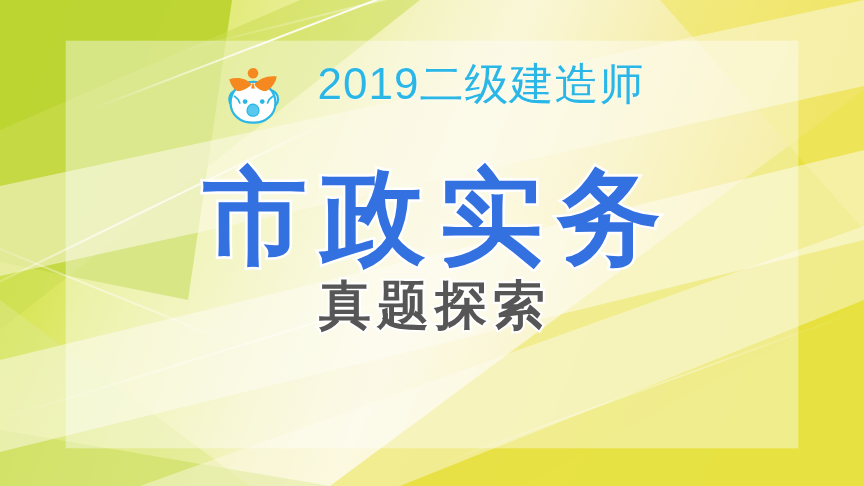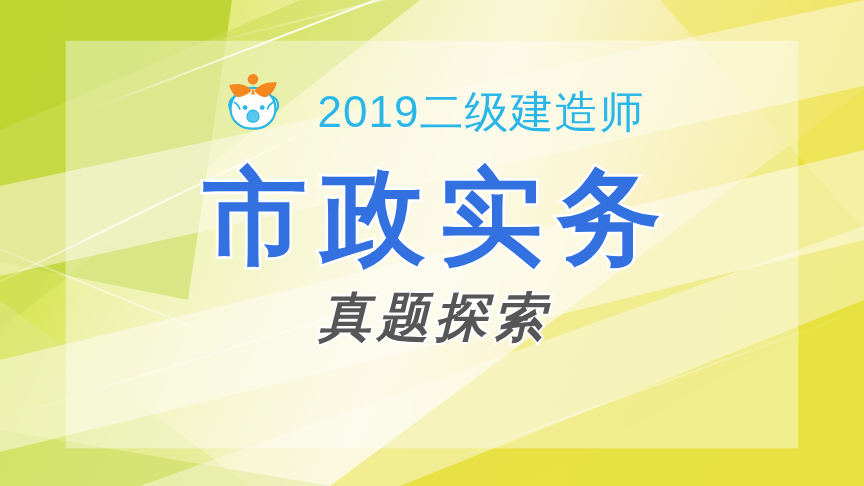--- a/index.html
+++ b/index.html
@@ -126,21 +126,21 @@
     position: absolute;
     inset: 0;
     display: flex;
     flex-direction: column;
     align-items: center;
   }
 
   
   .brand-row {
     display: flex;
-    align-items: flex-end;
+    align-items: flex-start;
     gap: 32px;
     margin-top: 62px;
     height: 72px;
   }
   .brand-logo {
     width: 66px;
     height: 66px;
     display: block;
     flex: 0 0 auto;
   }
@@ -166,32 +166,31 @@
     letter-spacing: 14px;
     padding-left: 14px;
     white-space: nowrap;
     -webkit-text-stroke: 5px #ffffff;
     paint-order: stroke fill;
     text-shadow: 0 0 6px rgba(255,255,255,0.7);
   }
 
   
   .sub-title {
-    margin-top: 18px;
+    margin-top: 6px;
     font-size: 52px;
     font-weight: bold;
     color: #565656;
     line-height: 1;
     letter-spacing: 6px;
     padding-left: 6px;
     white-space: nowrap;
     -webkit-text-stroke: 4px #ffffff;
     paint-order: stroke fill;
     text-shadow: 0 0 5px rgba(255,255,255,0.7);
-    font-style: italic;
   }
 </style>
 </head>
 <body>
 
 <div id="card">
 
   <div class="bg-layer">
     <div class="poly wedge-green-a"></div>
     <div class="poly wedge-green-b"></div>

